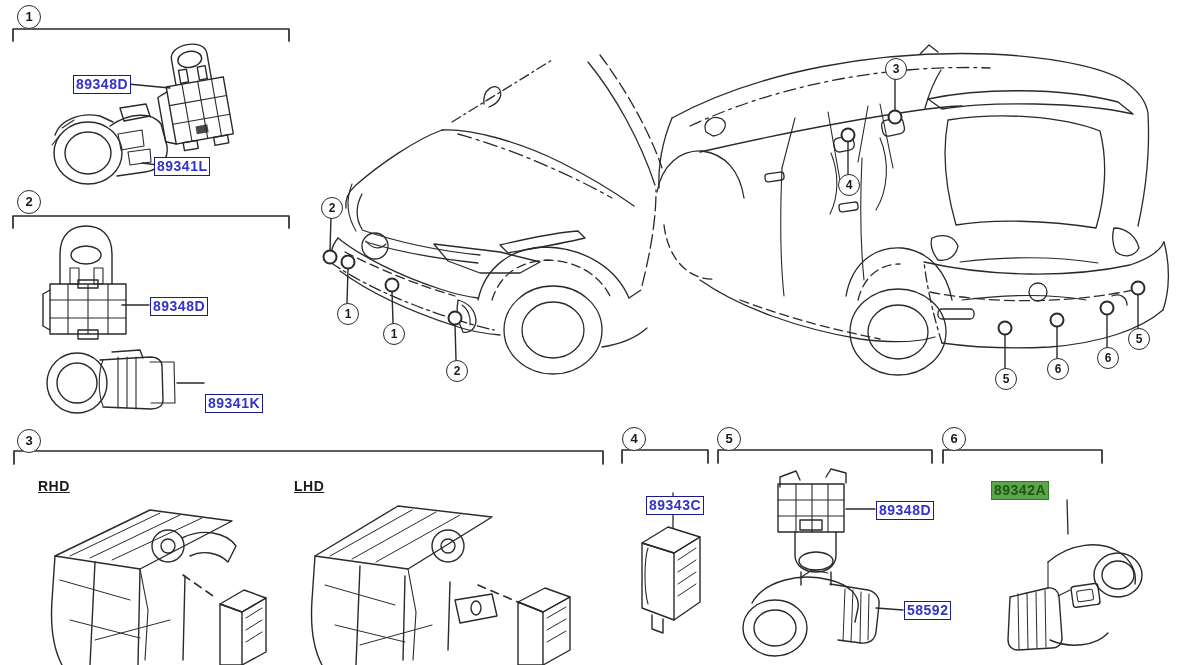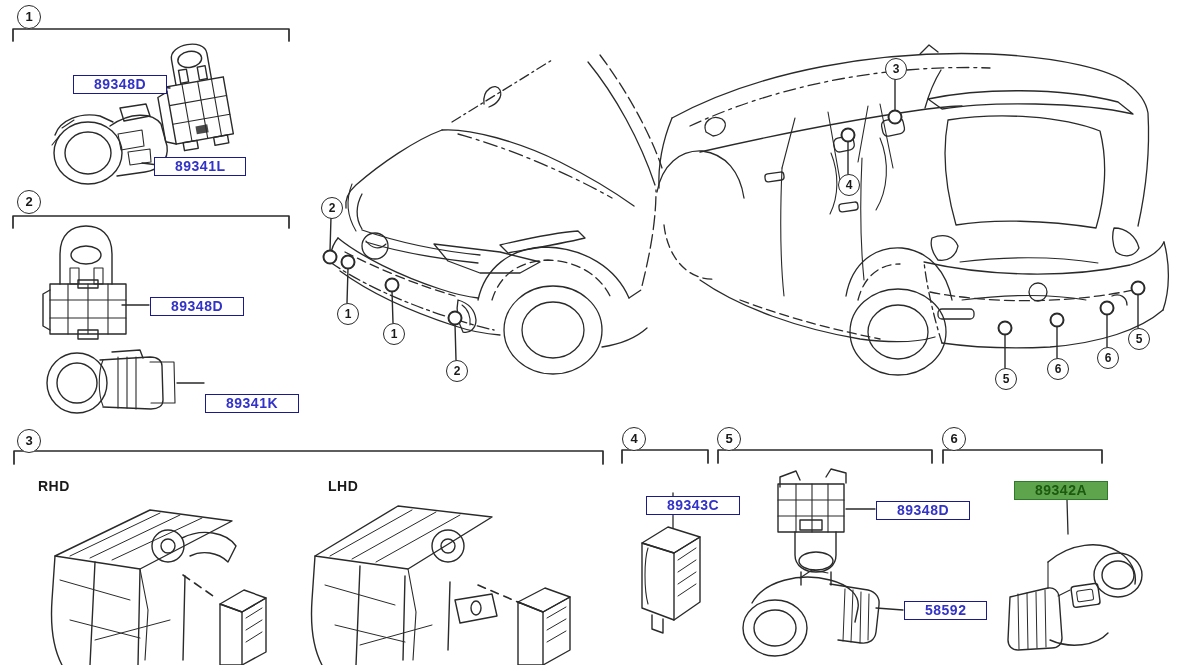--- a/index.html
+++ b/index.html
@@ -4,24 +4,24 @@
 <style>
   html,body{margin:0;padding:0;background:#fff;}
   #stage{position:relative;width:1186px;height:665px;background:#ffffff;overflow:hidden;
          font-family:"Liberation Sans",sans-serif;}
   #art{position:absolute;left:0;top:0;}
   .seccircle{position:absolute;width:22px;height:22px;border:1.7px solid #2a2a2a;border-radius:50%;
     background:#fff;color:#1a1a1a;font:bold 13px/22px "Liberation Sans",sans-serif;text-align:center;z-index:3;}
   .callout{position:absolute;width:20px;height:20px;border:1.6px solid #2a2a2a;border-radius:50%;
     background:#fff;color:#1a1a1a;font:bold 12px/20px "Liberation Sans",sans-serif;text-align:center;z-index:3;}
   .plabel{position:absolute;background:#fff;border:1.5px solid #1a1a8c;color:#3232c8;
-    font:bold 14px/17px "Liberation Sans",sans-serif;padding:0 20px;z-index:4;cursor:pointer;letter-spacing:0.5px;}
+    font:bold 14px/17px "Liberation Sans",sans-serif;padding:0 2px;z-index:4;cursor:pointer;letter-spacing:0.5px;}
   .plabel.green{background:#5ea44c;border-color:#2f7a28;color:#1c5a10;}
   .drivelabel{position:absolute;color:#1a1a1a;font:bold 14px/16px "Liberation Sans",sans-serif;
-    z-index:3;letter-spacing:0.5px;}
+    text-decoration:underline;z-index:3;letter-spacing:0.5px;}
 </style>
 </head>
 <body>
 
 <div id="stage">
 
 <svg id="art" width="1186" height="665" viewBox="0 0 1186 665" fill="none" stroke="#2a2a2a" stroke-width="1.4" stroke-linecap="round" stroke-linejoin="round">
 
   <g stroke-width="1.7">
     <path d="M13,41 V29 H289 V41"></path>
@@ -265,30 +265,30 @@
 </svg>
 
 <div class="seccircle" style="left:17px;top:5px">1</div>
 <div class="seccircle" style="left:17px;top:190px">2</div>
 <div class="seccircle" style="left:17px;top:429px">3</div>
 <div class="seccircle" style="left:622px;top:427px">4</div>
 <div class="seccircle" style="left:717px;top:427px">5</div>
 <div class="seccircle" style="left:942px;top:427px">6</div>
 
 <div class="drivelabel" style="left:38px;top:478px">RHD</div>
-<div class="drivelabel" style="left:328px;top:478px">LHD</div>
+<div class="drivelabel" style="left:294px;top:478px">LHD</div>
 
 <div class="plabel" style="left:73px;top:75px">89348D</div>
 <div class="plabel" style="left:154px;top:157px">89341L</div>
 <div class="plabel" style="left:150px;top:297px">89348D</div>
 <div class="plabel" style="left:205px;top:394px">89341K</div>
 <div class="plabel" style="left:646px;top:496px">89343C</div>
 <div class="plabel" style="left:876px;top:501px">89348D</div>
 <div class="plabel" style="left:904px;top:601px">58592</div>
-<div class="plabel green" style="left:1014px;top:481px">89342A</div>
+<div class="plabel green" style="left:991px;top:481px">89342A</div>
 
 <div class="callout" style="left:321px;top:197px">2</div>
 <div class="callout" style="left:337px;top:303px">1</div>
 <div class="callout" style="left:383px;top:323px">1</div>
 <div class="callout" style="left:446px;top:360px">2</div>
 <div class="callout" style="left:885px;top:58px">3</div>
 <div class="callout" style="left:838px;top:174px">4</div>
 <div class="callout" style="left:995px;top:368px">5</div>
 <div class="callout" style="left:1047px;top:358px">6</div>
 <div class="callout" style="left:1097px;top:347px">6</div>

